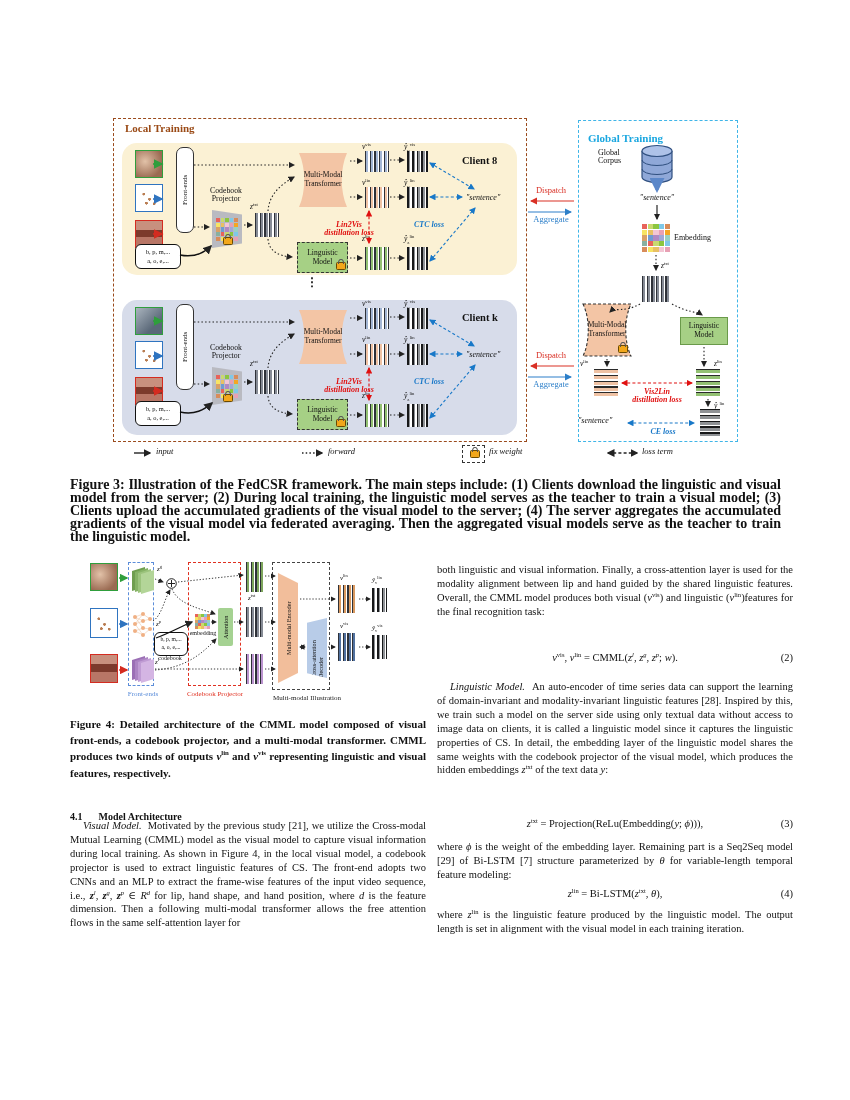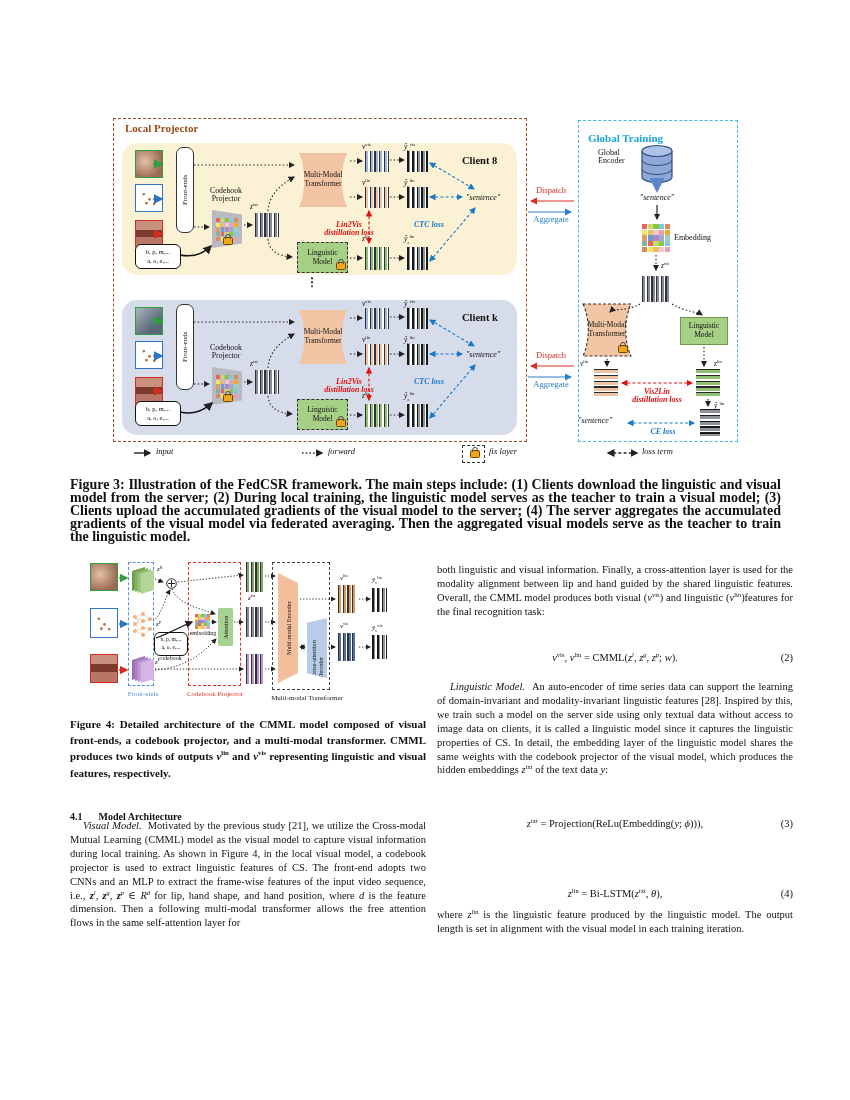--- a/index.html
+++ b/index.html
@@ -62,21 +62,21 @@
 </style>
 </head>
 <body>
 
 <div class="page">
 
 
   <div id="fig3">
 
     <div class="dashbox" style="left:3px;top:3px;width:412px;height:322px;"></div>
-    <div class="lbl" style="left:15px;top:8px;font-size:11px;font-weight:bold;color:#9a4a16;">Local Projector</div>
+    <div class="lbl" style="left:15px;top:8px;font-size:11px;font-weight:bold;color:#9a4a16;">Local Training</div>
 
     <div class="clientbox cb-yellow" style="top:28px;height:132px;">
       <div class="imgbx bd-g img-hand" style="left:13px;top:7px;"></div>
       <div class="imgbx bd-b img-dots" style="left:13px;top:41px;"></div>
       <div class="imgbx bd-r img-lips" style="left:13px;top:77px;"></div>
       <div class="fe-box" style="left:54px;top:4px;width:16px;height:84px;">
         <div class="vtext" style="font-size:7px;">Front-ends</div>
       </div>
       <div class="lbl" style="left:83px;top:44px;width:42px;text-align:center;font-size:7.8px;">
         <span>Codebook</span><br>
@@ -231,21 +231,21 @@
 
     <div class="lbl" style="left:417px;top:71px;width:48px;text-align:center;color:#d93025;font-size:8.5px;">Dispatch</div>
     <div class="lbl" style="left:414px;top:100px;width:54px;text-align:center;color:#2c7fc9;font-size:8.5px;">Aggregate</div>
     <div class="lbl" style="left:417px;top:236px;width:48px;text-align:center;color:#d93025;font-size:8.5px;">Dispatch</div>
     <div class="lbl" style="left:414px;top:265px;width:54px;text-align:center;color:#2c7fc9;font-size:8.5px;">Aggregate</div>
 
     <div class="dashbox-blue" style="left:468px;top:5px;width:158px;height:320px;"></div>
     <div class="lbl" style="left:478px;top:18px;font-size:11px;font-weight:bold;color:#1aa7e0;">Global Training</div>
     <div class="lbl" style="left:488px;top:34px;width:40px;font-size:8px;">
       <span>Global</span><br>
-      <span>Encoder</span>
+      <span>Corpus</span>
     </div>
     <svg class="abs" style="left:530px;top:29px;" width="34" height="40" viewBox="0 0 34 40">
       <path d="M2,7 v26 a15,5.5 0 0 0 30,0 V7" fill="#8fa8d8" stroke="#2f4f7f" stroke-width="1.2"></path>
       <ellipse cx="17" cy="7" rx="15" ry="5.5" fill="#aec2e8" stroke="#2f4f7f" stroke-width="1.2"></ellipse>
       <path d="M2,16 a15,5.5 0 0 0 30,0 M2,25 a15,5.5 0 0 0 30,0" fill="none" stroke="#2f4f7f" stroke-width="1"></path>
     </svg>
     <div class="lbl" style="left:521px;top:79px;width:52px;text-align:center;font-style:italic;font-size:8px;">"sentence"</div>
     <div class="pixgrid" style="left:532px;top:109px;width:28px;height:28px;">
         <span style="background:#e8635a"></span>
         <span style="background:#c8d96f"></span>
@@ -296,21 +296,21 @@
     </div>
     <div class="lbl" style="left:604px;top:287px;font-size:7.5px;"><i>ŷ</i><sub>z</sub><sup>lin</sup></div>
     <div class="hb-dark" style="left:590px;top:294px;width:20px;height:28px;"></div>
     <div class="lbl" style="left:468px;top:302px;width:48px;font-style:italic;font-size:8px;">"sentence"</div>
     <div class="lbl bluetxt" style="left:530px;top:313px;width:46px;text-align:center;font-size:8px;">CE loss</div>
 
     <div class="lbl" style="left:46px;top:332px;font-style:italic;font-size:8.5px;">input</div>
     <div class="lbl" style="left:218px;top:332px;font-style:italic;font-size:8.5px;">forward</div>
     <div class="abs" style="left:352px;top:330px;width:21px;height:16px;border:1.2px dashed #333;"></div>
     <div class="lock" style="left:360px;top:335px;"></div>
-    <div class="lbl" style="left:379px;top:332px;font-style:italic;font-size:8.5px;">fix layer</div>
+    <div class="lbl" style="left:379px;top:332px;font-style:italic;font-size:8.5px;">fix weight</div>
     <div class="lbl" style="left:532px;top:332px;font-style:italic;font-size:8.5px;">loss term</div>
 
     <svg class="abs" style="left:0;top:0;pointer-events:none;" width="705" height="352">
       <defs>
         <marker id="mk" markerWidth="6" markerHeight="6" refX="5" refY="3" orient="auto-start-reverse">
             <path d="M0,0L6,3L0,6Z" fill="#222"></path>
           </marker>
         <marker id="mg" markerWidth="6" markerHeight="6" refX="5" refY="3" orient="auto">
             <path d="M0,0L6,3L0,6Z" fill="#2f9e3c"></path>
           </marker>
@@ -508,21 +508,21 @@
     <div class="vb c-orange" style="left:268px;top:27px;width:19px;height:28px;"></div>
     <div class="lbl" style="left:302px;top:19px;font-size:7px;"><i>ŷ</i><sub>v</sub><sup>lin</sup></div>
     <div class="vb-dark" style="left:302px;top:30px;width:15px;height:24px;"></div>
     <div class="lbl" style="left:270px;top:65px;font-size:7px;"><i>v</i><sup>vis</sup></div>
     <div class="vb c-navy" style="left:268px;top:75px;width:19px;height:28px;"></div>
     <div class="lbl" style="left:302px;top:67px;font-size:7px;"><i>ŷ</i><sub>v</sub><sup>vis</sup></div>
     <div class="vb-dark" style="left:302px;top:77px;width:15px;height:24px;"></div>
 
     <div class="lbl" style="left:52px;top:133px;width:42px;text-align:center;color:#5b8dd9;font-size:7px;">Front-ends</div>
     <div class="lbl" style="left:107px;top:133px;width:76px;text-align:center;color:#e03020;font-size:7px;">Codebook Projector</div>
-    <div class="lbl" style="left:192px;top:137px;width:90px;text-align:center;color:#222;font-size:7px;">Multi-modal Transformer</div>
+    <div class="lbl" style="left:192px;top:137px;width:90px;text-align:center;color:#222;font-size:7px;">Multi-modal Illustration</div>
 
     <svg class="abs" style="left:0;top:0;pointer-events:none;" width="360" height="152">
       <defs>
         <marker id="k4" markerWidth="6" markerHeight="6" refX="5" refY="3" orient="auto-start-reverse">
             <path d="M0,0L6,3L0,6Z" fill="#222"></path>
           </marker>
         <marker id="g4" markerWidth="6" markerHeight="6" refX="5" refY="3" orient="auto">
             <path d="M0,0L6,3L0,6Z" fill="#2f9e3c"></path>
           </marker>
         <marker id="b4" markerWidth="6" markerHeight="6" refX="5" refY="3" orient="auto">
@@ -569,19 +569,20 @@
   <div class="para" style="left:437px;top:563px;width:356px;">both linguistic and visual information. Finally, a cross-attention layer is used for the modality alignment between lip and hand guided by the shared linguistic features. Overall, the CMML model produces both visual (<i>v</i><sup>vis</sup>) and linguistic (<i>v</i><sup>lin</sup>)features for the final recognition task:</div>
   <div class="eq" style="left:437px;top:652px;width:356px;">
     <span><i>v</i><sup>vis</sup>, <i>v</i><sup>lin</sup> = CMML(<i>z</i><sup><i>l</i></sup>, <i>z</i><sup><i>g</i></sup>, <i>z</i><sup><i>p</i></sup>; <i>w</i>).</span>
     <span class="eqn">(2)</span>
   </div>
   <div class="para" style="left:437px;top:680px;width:356px;text-indent:13px;"><i>Linguistic Model.</i>&nbsp;&nbsp;An auto-encoder of time series data can support the learning of domain-invariant and modality-invariant linguistic features [28]. Inspired by this, we train such a model on the server side using only textual data without access to image data on clients, it is called a linguistic model since it captures the linguistic properties of CS. In detail, the embedding layer of the linguistic model shares the same weights with the codebook projector of the visual model, which produces the hidden embeddings <i>z</i><sup>txt</sup> of the text data <i>y</i>:</div>
   <div class="eq" style="left:437px;top:818px;width:356px;">
     <span><i>z</i><sup>txt</sup> = Projection(ReLu(Embedding(<i>y</i>; <i>ϕ</i>))),</span>
     <span class="eqn">(3)</span>
   </div>
+  <div class="para" style="left:437px;top:840px;width:356px;">where <i>ϕ</i> is the weight of the embedding layer. Remaining part is a Seq2Seq model [29] of Bi-LSTM [7] structure parameterized by <i>θ</i> for variable-length temporal feature modeling:</div>
   <div class="eq" style="left:437px;top:888px;width:356px;">
     <span><i>z</i><sup>lin</sup> = Bi-LSTM(<i>z</i><sup>txt</sup>, <i>θ</i>),</span>
     <span class="eqn">(4)</span>
   </div>
   <div class="para" style="left:437px;top:908px;width:356px;">where <i>z</i><sup>lin</sup> is the linguistic feature produced by the linguistic model. The output length is set in alignment with the visual model in each training iteration.</div>
 
 </div>
 
 </body></html>

